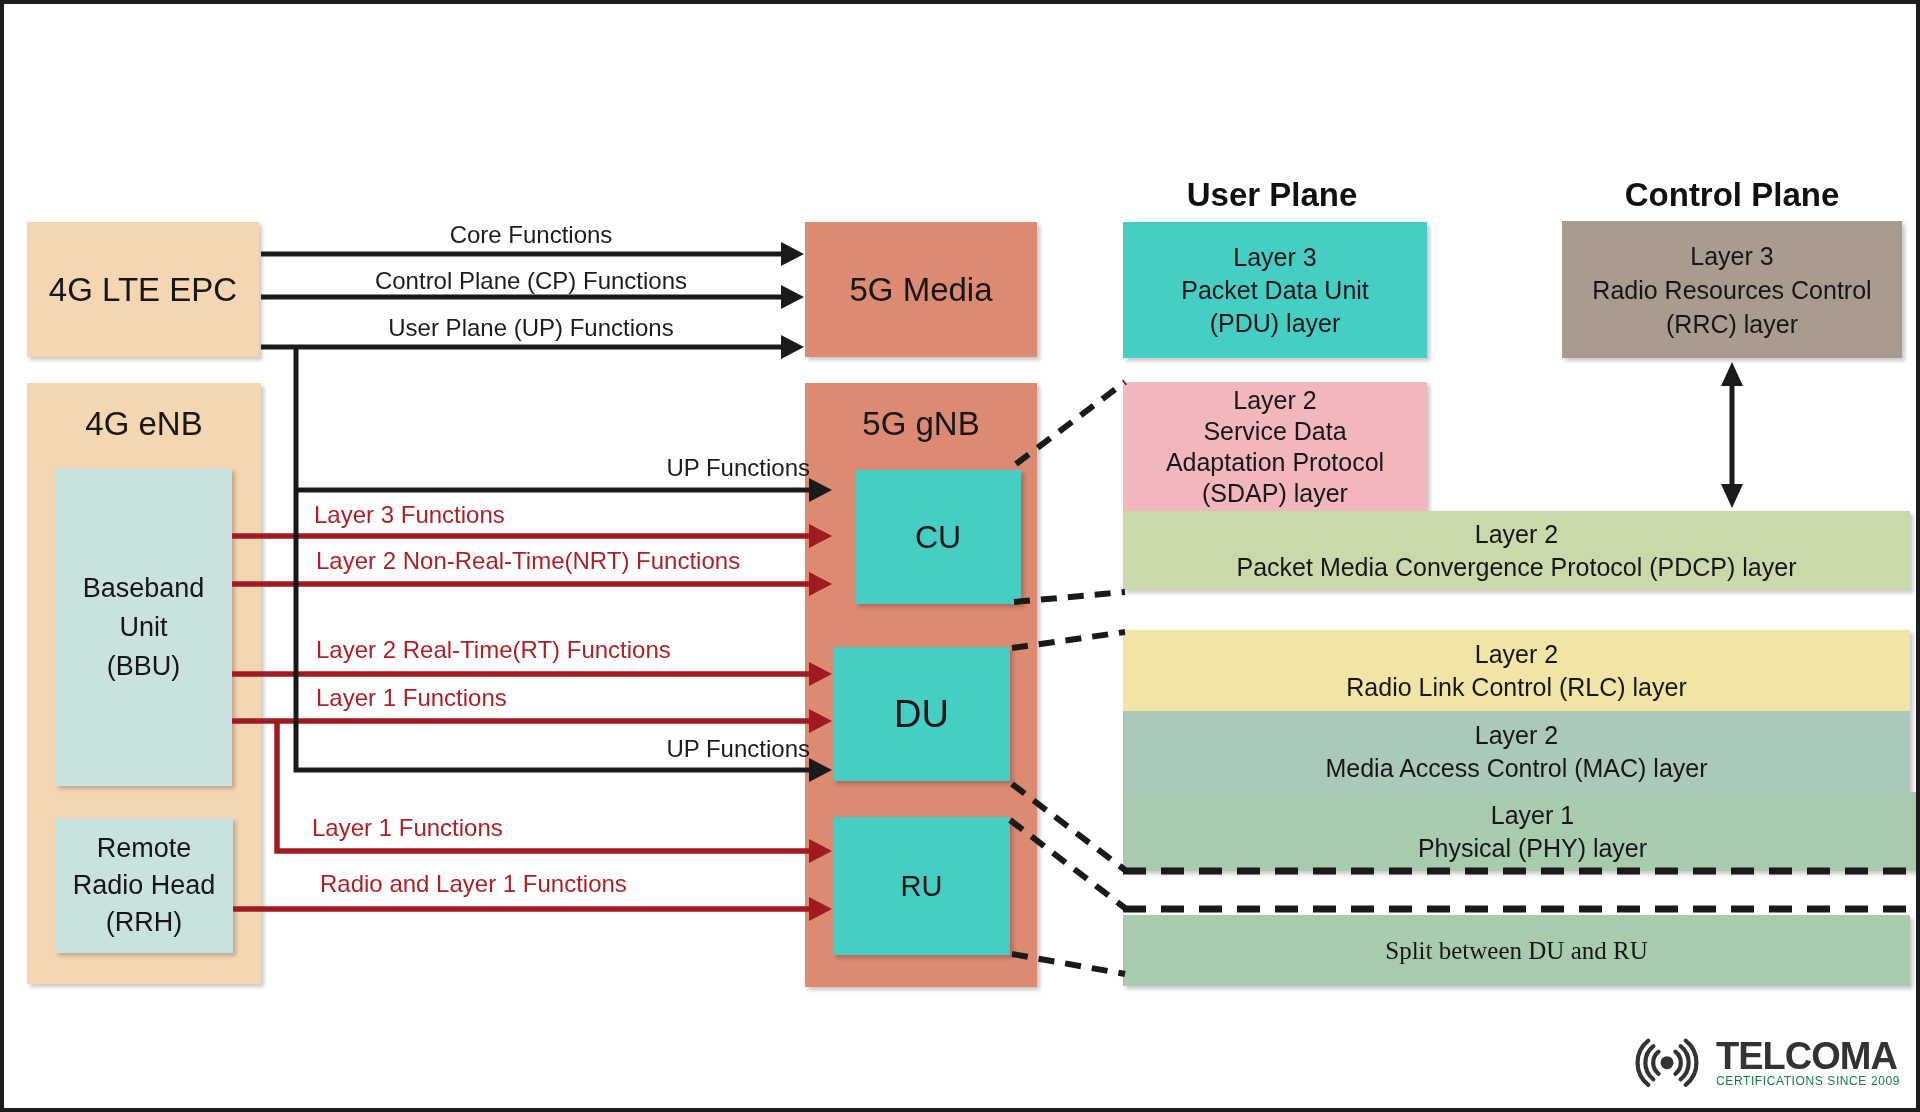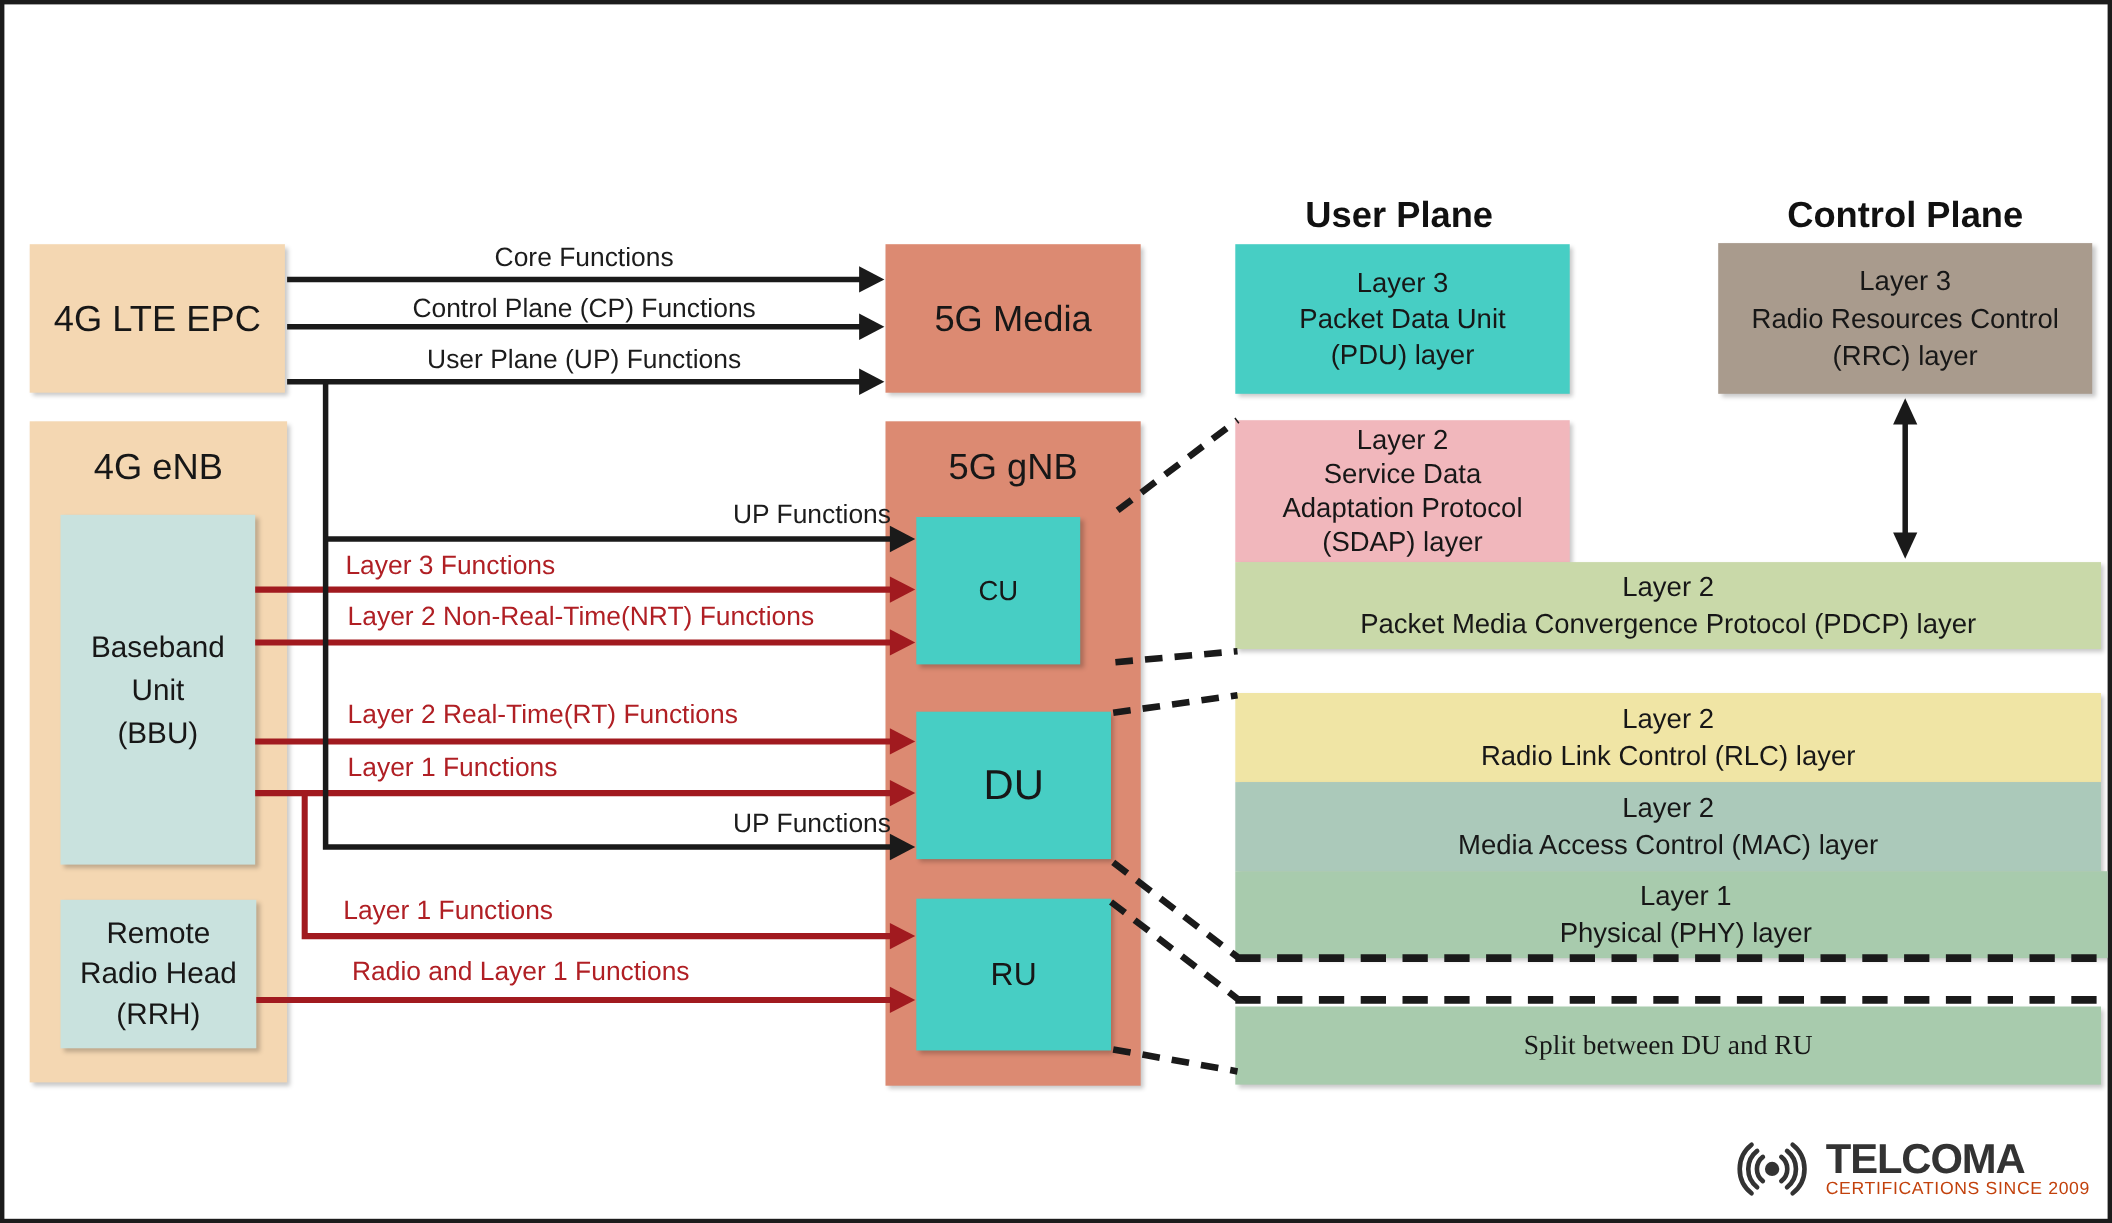--- a/index.html
+++ b/index.html
@@ -21,21 +21,21 @@
   .btitle{font-size:33px;font-weight:400;}
   
   .epc {left:23px;  top:218px; width:232px; height:135px; background:var(--peach,#f4d7b2);}
   .enb {left:23px;  top:379px; width:234px; height:601px; background:var(--peach,#f4d7b2); align-items:flex-start;}
   .enb .btitle{margin-top:22px;}
   .bbu {left:51px;  top:464px; width:177px; height:318px; background:var(--cyanbox,#c9e2de); font-size:27px;font-weight:500;line-height:39px;}
   .rrh {left:51px;  top:814px; width:178px; height:135px; background:var(--cyanbox,#c9e2de); font-size:27px;font-weight:500;line-height:37px;}
   .core{left:801px; top:218px; width:232px; height:135px; background:var(--salmon,#dc8a72);}
   .gnb {left:801px; top:379px; width:232px; height:604px; background:var(--salmon,#dc8a72); align-items:flex-start;}
   .gnb .btitle{margin-top:22px;}
-  .cu  {left:829px; top:466px; width:149px; height:134px; background:var(--teal,#47cec4); font-size:25px;font-weight:500;}
+  .cu  {left:851px; top:466px; width:166px; height:134px; background:var(--teal,#47cec4); font-size:32px;font-weight:500;}
   .du  {left:829px; top:643px; width:177px; height:134px; background:var(--teal,#47cec4); font-size:38px;font-weight:500;}
   .ru  {left:829px; top:813px; width:177px; height:138px; background:var(--teal,#47cec4); font-size:29px;font-weight:500;}
   
   .stackbox{font-size:25px;font-weight:500;line-height:33px;}
   .pdu  {left:1119px;top:218px;width:304px;height:136px;background:var(--teal,#47cec4);}
   .sdap {left:1119px;top:378px;width:304px;height:129px;background:var(--pink,#f1b7bc);line-height:31px;}
   .pdcp {left:1119px;top:507px;width:787px;height:79px; background:var(--pdcp,#c9d9a9);}
   .rlc  {left:1119px;top:626px;width:787px;height:81px; background:var(--rlc,#f0e5a5);}
   .mac  {left:1119px;top:707px;width:787px;height:81px; background:var(--mac,#abc9ba);}
   .phy  {left:1119px;top:788px;width:787px;height:79px; background:var(--phy,#a8cbad);padding-left:16px;}
@@ -69,21 +69,21 @@
   .k-line{stroke:var(--ink,#1a1a1a);stroke-width:5;fill:none;}
   .k-head{fill:var(--ink,#1a1a1a);}
   .r-line{stroke:var(--redline,#a11a1f);stroke-width:5.5;fill:none;}
   .r-head{fill:var(--redline,#a11a1f);}
   .dash-diag{stroke:var(--ink,#1a1a1a);stroke-width:6;fill:none;stroke-dasharray:16 11;}
   .dash-h{stroke:var(--ink,#1a1a1a);stroke-width:7;fill:none;stroke-dasharray:23 15;}
   
   .logo{position:absolute;right:16px;top:1030px;display:flex;align-items:center;gap:8px;}
   .logo-text{display:flex;flex-direction:column;align-items:flex-start;}
   .logo-name{font-size:38px;font-weight:800;letter-spacing:-1px;color:#333;line-height:36px;}
-  .logo-tag{font-size:16px;font-weight:500;letter-spacing:.6px;color:#c2410c;}
+  .logo-tag{font-size:12px;font-weight:500;letter-spacing:.6px;color:#15803d;}
 </style>
 </head>
 <body>
 
 <div class="canvas">
 
 
   <div class="box epc">
     <span class="btitle">4G LTE EPC</span>
   </div>

